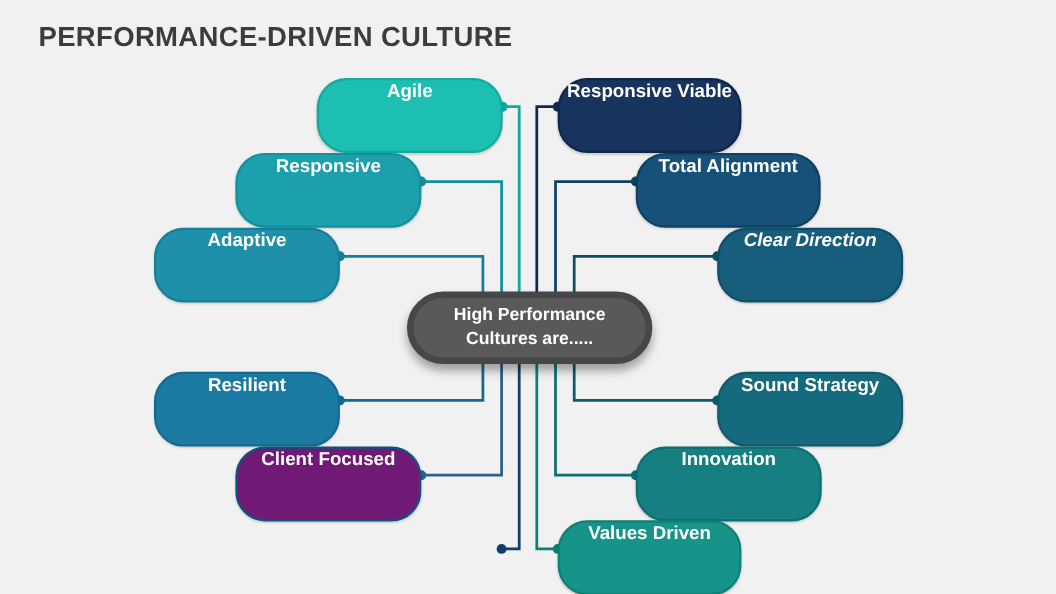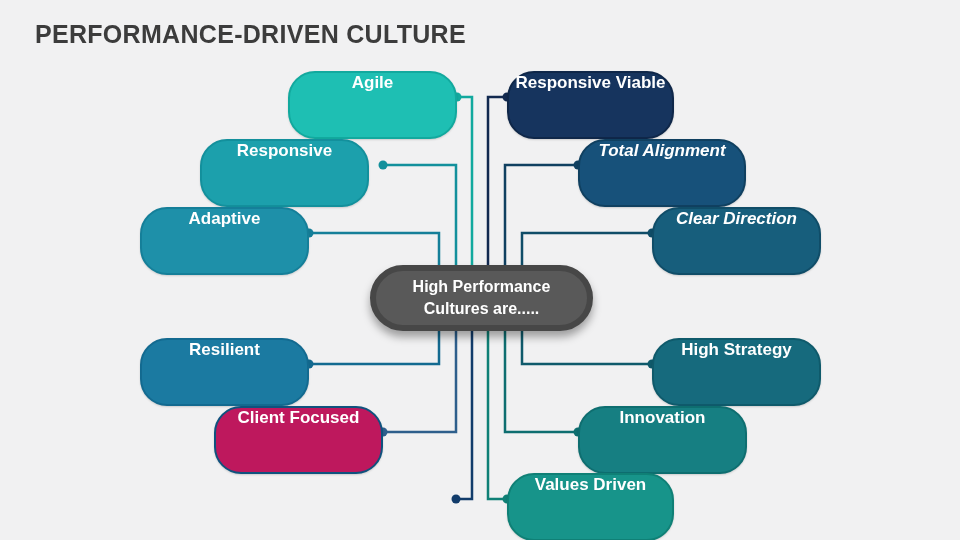--- a/index.html
+++ b/index.html
@@ -88,43 +88,43 @@
     </g>
     <g>
       <polyline points="509,499 488,499 488,298" fill="none" stroke-width="2.5" stroke="#0F8076"></polyline>
       <circle cx="507" cy="499" r="4.5" fill="#0F8076"></circle>
     </g>
   </svg>
 
   <div class="pill" style="left: 288px; top: 71px; width: 169px; background-color: rgb(30, 191, 179); border-color: rgb(18, 169, 158);">
     <span>Agile</span>
   </div>
-  <div class="pill" style="left: 200px; top: 139px; width: 169px; background-color: rgb(28, 160, 172); border-color: rgb(19, 144, 156);">
+  <div class="pill" style="left: 214px; top: 139px; width: 169px; background-color: rgb(28, 160, 172); border-color: rgb(19, 144, 156);">
     <span>Responsive</span>
   </div>
   <div class="pill" style="left: 140px; top: 207px; width: 169px; background-color: rgb(30, 144, 169); border-color: rgb(21, 127, 153);">
     <span>Adaptive</span>
   </div>
   <div class="pill" style="left: 140px; top: 338px; width: 169px; background-color: rgb(27, 122, 161); border-color: rgb(19, 106, 144);">
     <span>Resilient</span>
   </div>
-  <div class="pill" style="left: 214px; top: 406px; width: 169px; background-color: #be185d; border-color: rgb(15, 82, 126);">
+  <div class="pill" style="left: 214px; top: 406px; width: 169px; background-color: #701a75; border-color: rgb(15, 82, 126);">
     <span>Client Focused</span>
   </div>
   <div class="pill" style="left: 507px; top: 71px; width: 167px; background-color: rgb(22, 52, 94); border-color: rgb(15, 39, 73);">
     <span>Responsive Viable</span>
   </div>
-  <div class="pill" style="left: 578px; top: 139px; width: 168px; background-color: rgb(23, 81, 122); border-color: rgb(16, 64, 96); font-style: italic;">
+  <div class="pill" style="left: 578px; top: 139px; width: 168px; background-color: rgb(23, 81, 122); border-color: rgb(16, 64, 96);">
     <span>Total Alignment</span>
   </div>
   <div class="pill" style="left: 652px; top: 207px; width: 169px; background-color: rgb(23, 94, 124); border-color: rgb(16, 77, 104); font-style: italic;">
     <span>Clear Direction</span>
   </div>
   <div class="pill" style="left: 652px; top: 338px; width: 169px; background-color: rgb(22, 106, 125); border-color: rgb(15, 90, 107);">
-    <span>High Strategy</span>
+    <span>Sound Strategy</span>
   </div>
   <div class="pill" style="left: 578px; top: 406px; width: 169px; background-color: rgb(22, 127, 130); border-color: rgb(14, 110, 112);">
     <span>Innovation</span>
   </div>
   <div class="pill" style="left: 507px; top: 473px; width: 167px; background-color: rgb(23, 148, 138); border-color: rgb(15, 128, 118);">
     <span>Values Driven</span>
   </div>
 
   <div class="center-node" style="background-color: rgb(89, 89, 89); border-color: rgb(71, 71, 71);">
     <span>High Performance</span>

